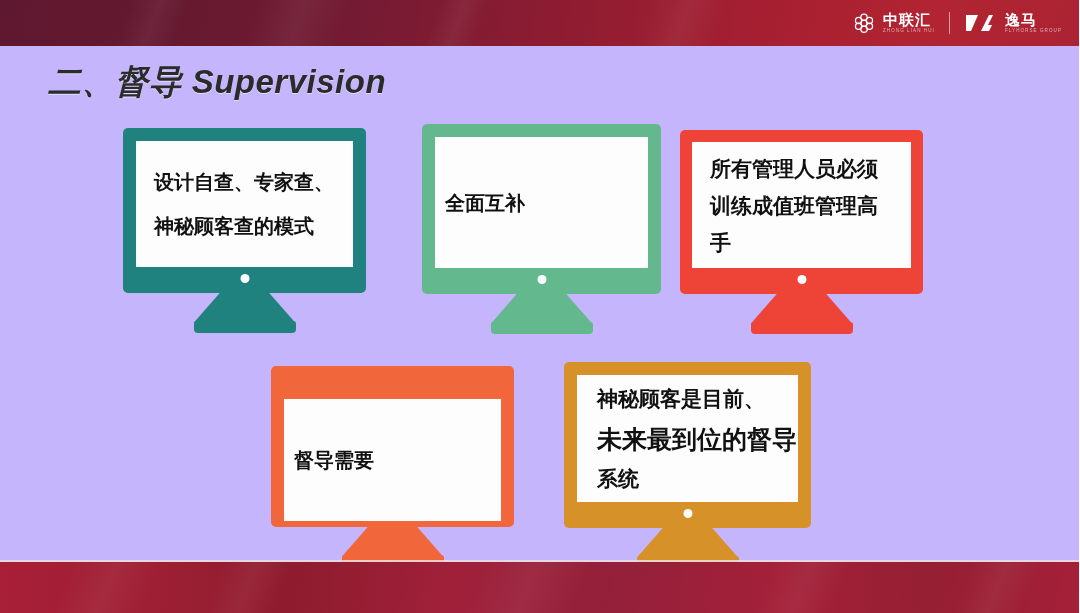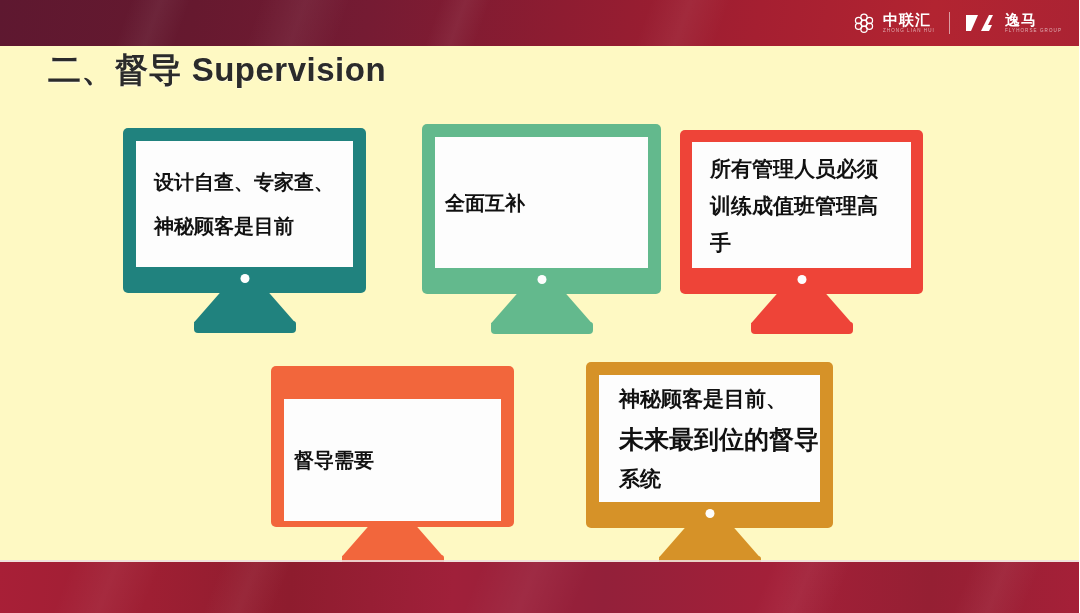--- a/index.html
+++ b/index.html
@@ -9,21 +9,21 @@
     background: #ffffff;
   }
   body {
     font-family: "Liberation Sans", "DejaVu Sans", sans-serif;
   }
   .slide {
     position: relative;
     width: 1079px;
     height: 613px;
     overflow: hidden;
-    background: #fef9c3;
+    background: #c4b5fd;
   }
 
   
   .topbar {
     position: absolute;
     left: 0; top: 0;
     width: 1080px;
     height: 46px;
     background: linear-gradient(100deg,
         #5e1830 0%,
@@ -84,27 +84,28 @@
     margin-top: 2px;
     white-space: nowrap;
   }
   .brand-stack { display: flex; flex-direction: column; }
   .ca-mark { display: block; }
 
   
   .title {
     position: absolute;
     left: 48px;
-    top: 48px;
+    top: 60px;
     font-size: 33px;
     font-weight: bold;
     color: #2b2b2b;
     letter-spacing: 0.5px;
     white-space: nowrap;
     text-shadow: 0 1px 0 rgba(255,255,255,0.5);
+    font-style: italic;
   }
 
   
   .monitor {
     position: absolute;
   }
   .mon-body {
     position: relative;
     border-radius: 5px;
     box-sizing: border-box;
@@ -243,21 +244,21 @@
   <div class="title">二、督导 Supervision</div>
 
   <div id="monitor-layer">
       <div class="monitor" style="left: 123px; top: 128px; width: 243px; height: 207px;">
         <div class="mon-base" style="width: 102px; height: 12px; top: 193px; background: rgb(32, 130, 126);"></div>
         <div class="mon-neck" style="top: 163px; width: 102px; height: 32px; background: rgb(32, 130, 126); clip-path: polygon(27.45% 0%, 72.55% 0%, 100% 100%, 0% 100%);"></div>
         <div class="mon-body" style="width: 243px; height: 165px; background: rgb(32, 130, 126); padding-left: 23px;">
           <div class="mon-screen" style="left: 13px; top: 13px; width: 217px; height: 126px;">
             <div class="screen-text left" style="padding-left: 18px;">
               <div class="mon-line" style="font-size: 20px; height: 44px; line-height: 44px;">设计自查、专家查、</div>
-              <div class="mon-line" style="font-size: 20px; height: 44px; line-height: 44px;">神秘顾客是目前</div>
+              <div class="mon-line" style="font-size: 20px; height: 44px; line-height: 44px;">神秘顾客查的模式</div>
             </div>
           </div>
           <div class="mon-dot" style="top: 146px;"></div>
         </div>
       </div>
       <div class="monitor" style="left: 422px; top: 124px; width: 239px; height: 212px;">
         <div class="mon-base" style="width: 102px; height: 12px; top: 198px; background: rgb(99, 185, 141);"></div>
         <div class="mon-neck" style="top: 168px; width: 102px; height: 32px; background: rgb(99, 185, 141); clip-path: polygon(27.45% 0%, 72.55% 0%, 100% 100%, 0% 100%);"></div>
         <div class="mon-body" style="width: 239px; height: 170px; background: rgb(99, 185, 141);">
           <div class="mon-screen" style="left: 13px; top: 13px; width: 213px; height: 131px;">
@@ -287,21 +288,21 @@
         <div class="mon-neck" style="top: 159px; width: 102px; height: 32px; background: rgb(242, 102, 60); clip-path: polygon(27.45% 0%, 72.55% 0%, 100% 100%, 0% 100%);"></div>
         <div class="mon-body" style="width: 243px; height: 161px; background: rgb(242, 102, 60);">
           <div class="mon-screen" style="left: 13px; top: 13px; width: 217px; height: 122px; margin-top: 20px;">
             <div class="screen-text center">
               <div class="mon-line" style="font-size: 20px; height: 54px; line-height: 54px;">督导需要</div>
             </div>
           </div>
           <div class="mon-dot" style="top: 142px;"></div>
         </div>
       </div>
-      <div class="monitor" style="left: 586px; top: 362px; width: 247px; height: 208px;">
+      <div class="monitor" style="left: 564px; top: 362px; width: 247px; height: 208px;">
         <div class="mon-base" style="width: 102px; height: 12px; top: 194px; background: rgb(214, 146, 40);"></div>
         <div class="mon-neck" style="top: 164px; width: 102px; height: 32px; background: rgb(214, 146, 40); clip-path: polygon(27.45% 0%, 72.55% 0%, 100% 100%, 0% 100%);"></div>
         <div class="mon-body" style="width: 247px; height: 166px; background: rgb(214, 146, 40);">
           <div class="mon-screen" style="left: 13px; top: 13px; width: 221px; height: 127px;">
             <div class="screen-text left" style="padding-left: 20px;">
               <div class="mon-line" style="font-size: 21px; height: 40px; line-height: 40px;">神秘顾客是目前、</div>
               <div class="mon-line" style="font-size: 25px; height: 40px; line-height: 40px;">未来最到位的督导</div>
               <div class="mon-line" style="font-size: 21px; height: 40px; line-height: 40px;">系统</div>
             </div>
           </div>

